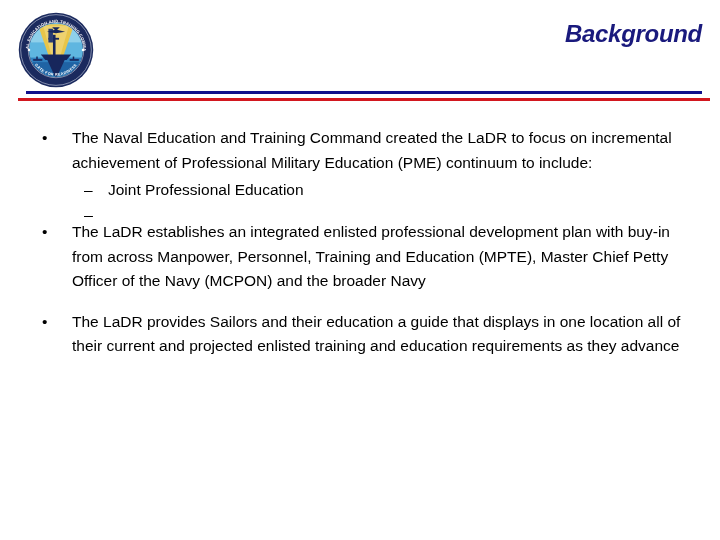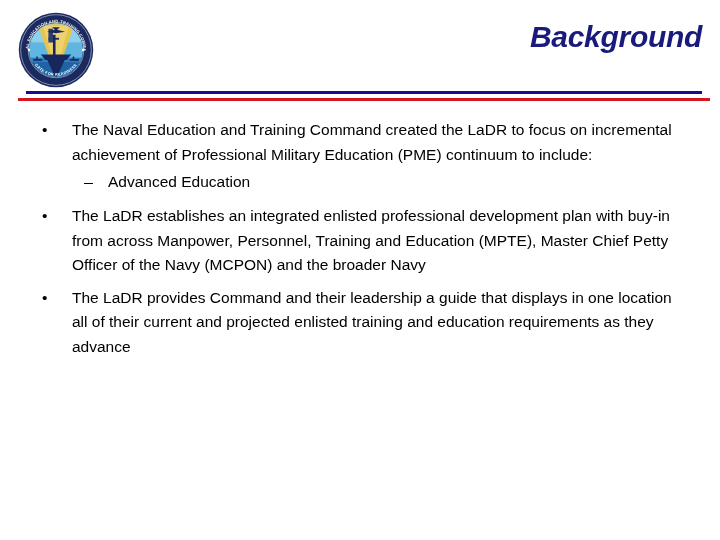--- a/index.html
+++ b/index.html
@@ -31,21 +31,21 @@
     top: 12px;
     width: 76px;
     height: 76px;
   }
   .seal svg { display: block; width: 76px; height: 76px; }
 
   .slide-title {
     position: absolute;
     right: 18px;
     top: 20px;
-    font-size: 30px;
+    font-size: 24px;
     font-weight: bold;
     font-style: italic;
     color: #1a1a7d;
     letter-spacing: -0.3px;
     white-space: nowrap;
     text-align: right;
   }
 
   
   .rule-blue {
@@ -80,21 +80,21 @@
     line-height: 24.5px;
     margin-bottom: 2px;
   }
   .bullet-l1 > .marker {
     position: absolute;
     left: 2px;
     top: 0;
     font-size: 15.5px;
     line-height: 24.5px;
   }
-  .bullet-l1 > .text { display: block; }
+  .bullet-l1 > .text { display: block; margin-top: 8px; }
 
   .sub-list {
     margin: 2px 0 4px 0;
   }
   .bullet-l2 {
     position: relative;
     padding-left: 68px;
     font-size: 15.5px;
     line-height: 25px;
   }
@@ -174,40 +174,40 @@
 <div class="body-content">
 
   <div class="bullet-l1">
     <span class="marker">•</span>
     <span class="text">The Naval Education and Training Command created the LaDR to focus on incremental achievement of Professional Military Education (PME) continuum to include:</span>
   </div>
 
   <div class="sub-list">
     <div class="bullet-l2">
       <span class="marker">–</span>
-    </div>
-    <div class="bullet-l2">
-      <span class="marker">–</span>
-    </div>
-    <div class="bullet-l2">
-      <span class="marker">–</span>
-    </div>
-    <div class="bullet-l2">
-      <span class="marker">–</span>
-      <span class="text">Advanced Education</span>
+      <span class="text">Joint Professional Education</span>
+    </div>
+    <div class="bullet-l2">
+      <span class="marker">–</span>
+    </div>
+    <div class="bullet-l2">
+      <span class="marker">–</span>
+    </div>
+    <div class="bullet-l2">
+      <span class="marker">–</span>
     </div>
   </div>
 
   <div class="block-gap"></div>
 
   <div class="bullet-l1">
     <span class="marker">•</span>
     <span class="text">The LaDR establishes an integrated enlisted professional development plan with buy-in from across Manpower, Personnel, Training and Education (MPTE), Master Chief Petty Officer of the Navy (MCPON) and the broader Navy</span>
   </div>
 
   <div class="block-gap"></div>
 
   <div class="bullet-l1">
     <span class="marker">•</span>
-    <span class="text">The LaDR provides Command and their leadership a guide that displays in one location all of their current and projected enlisted training and education requirements as they advance</span>
+    <span class="text">The LaDR provides Sailors and their education a guide that displays in one location all of their current and projected enlisted training and education requirements as they advance</span>
   </div>
 
 </div>
 
 </body></html>

